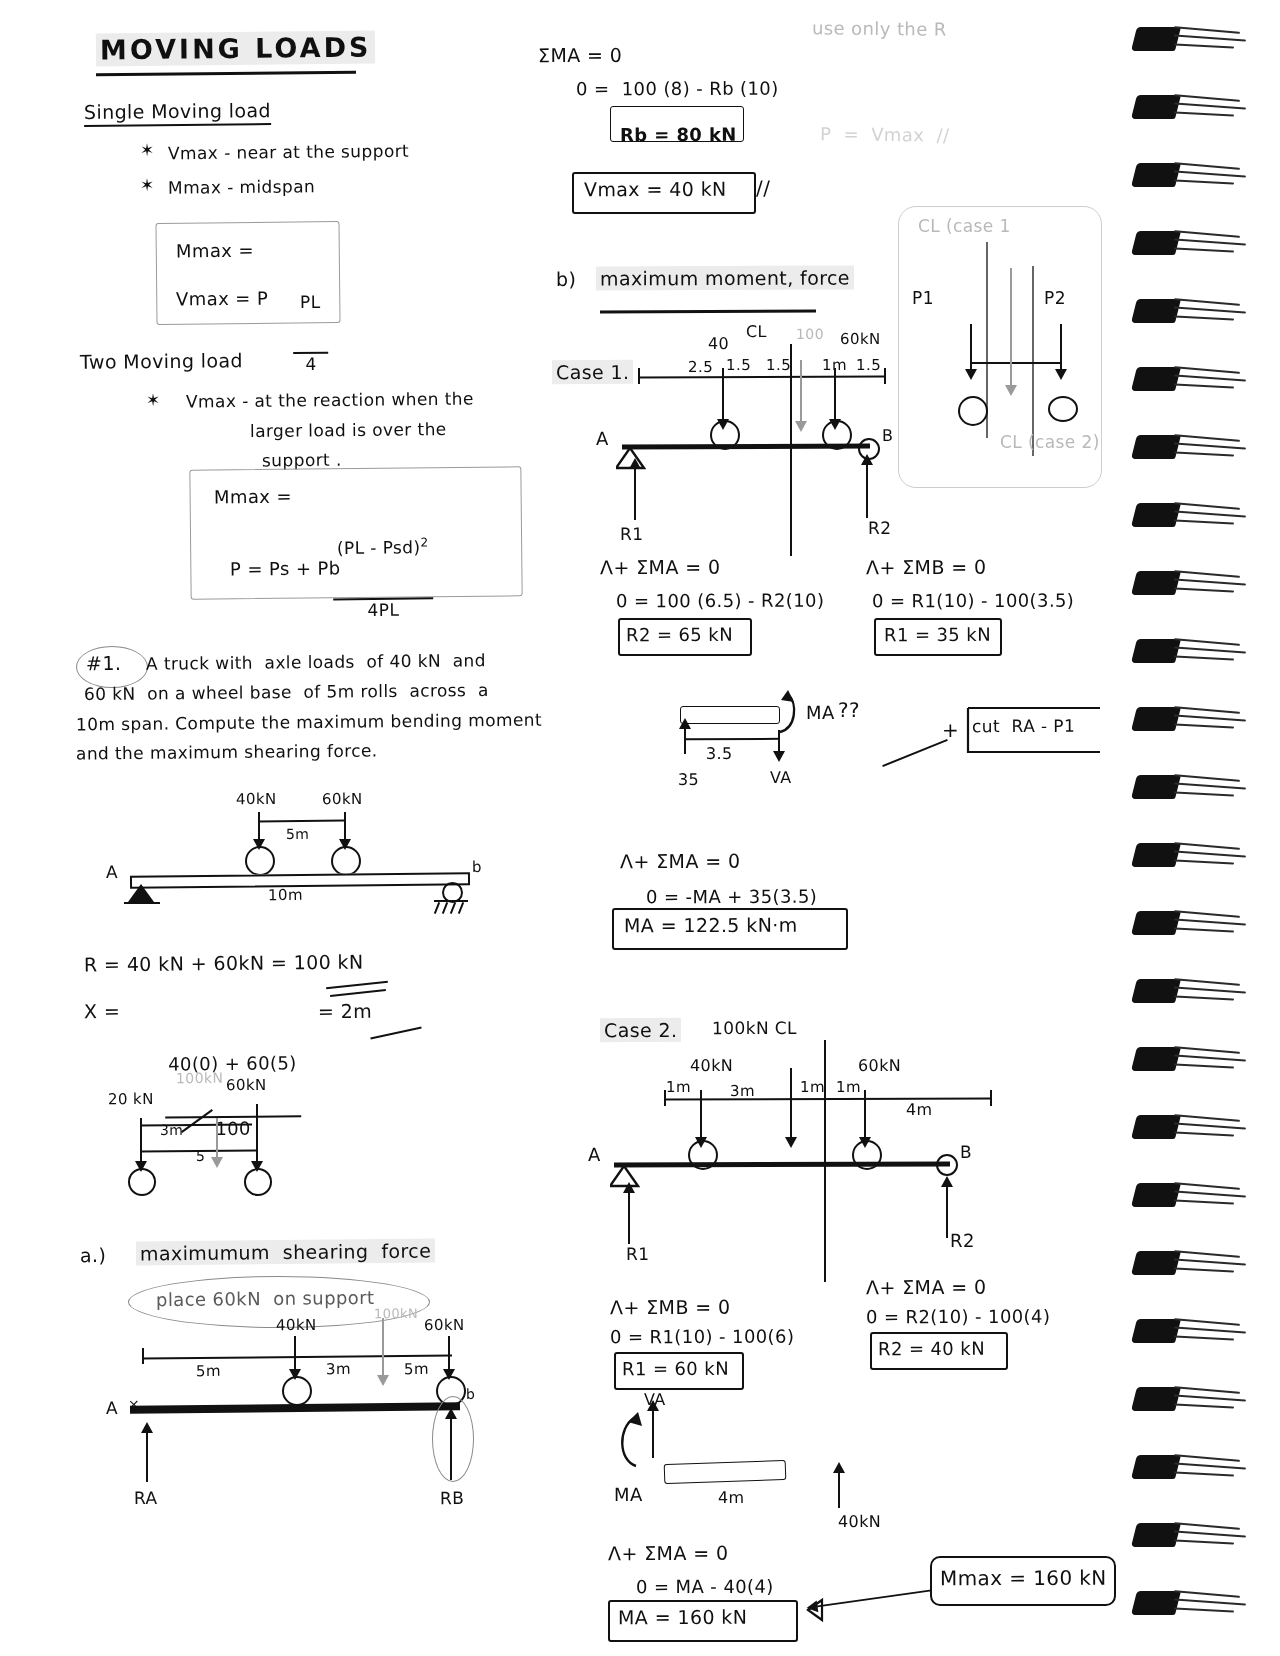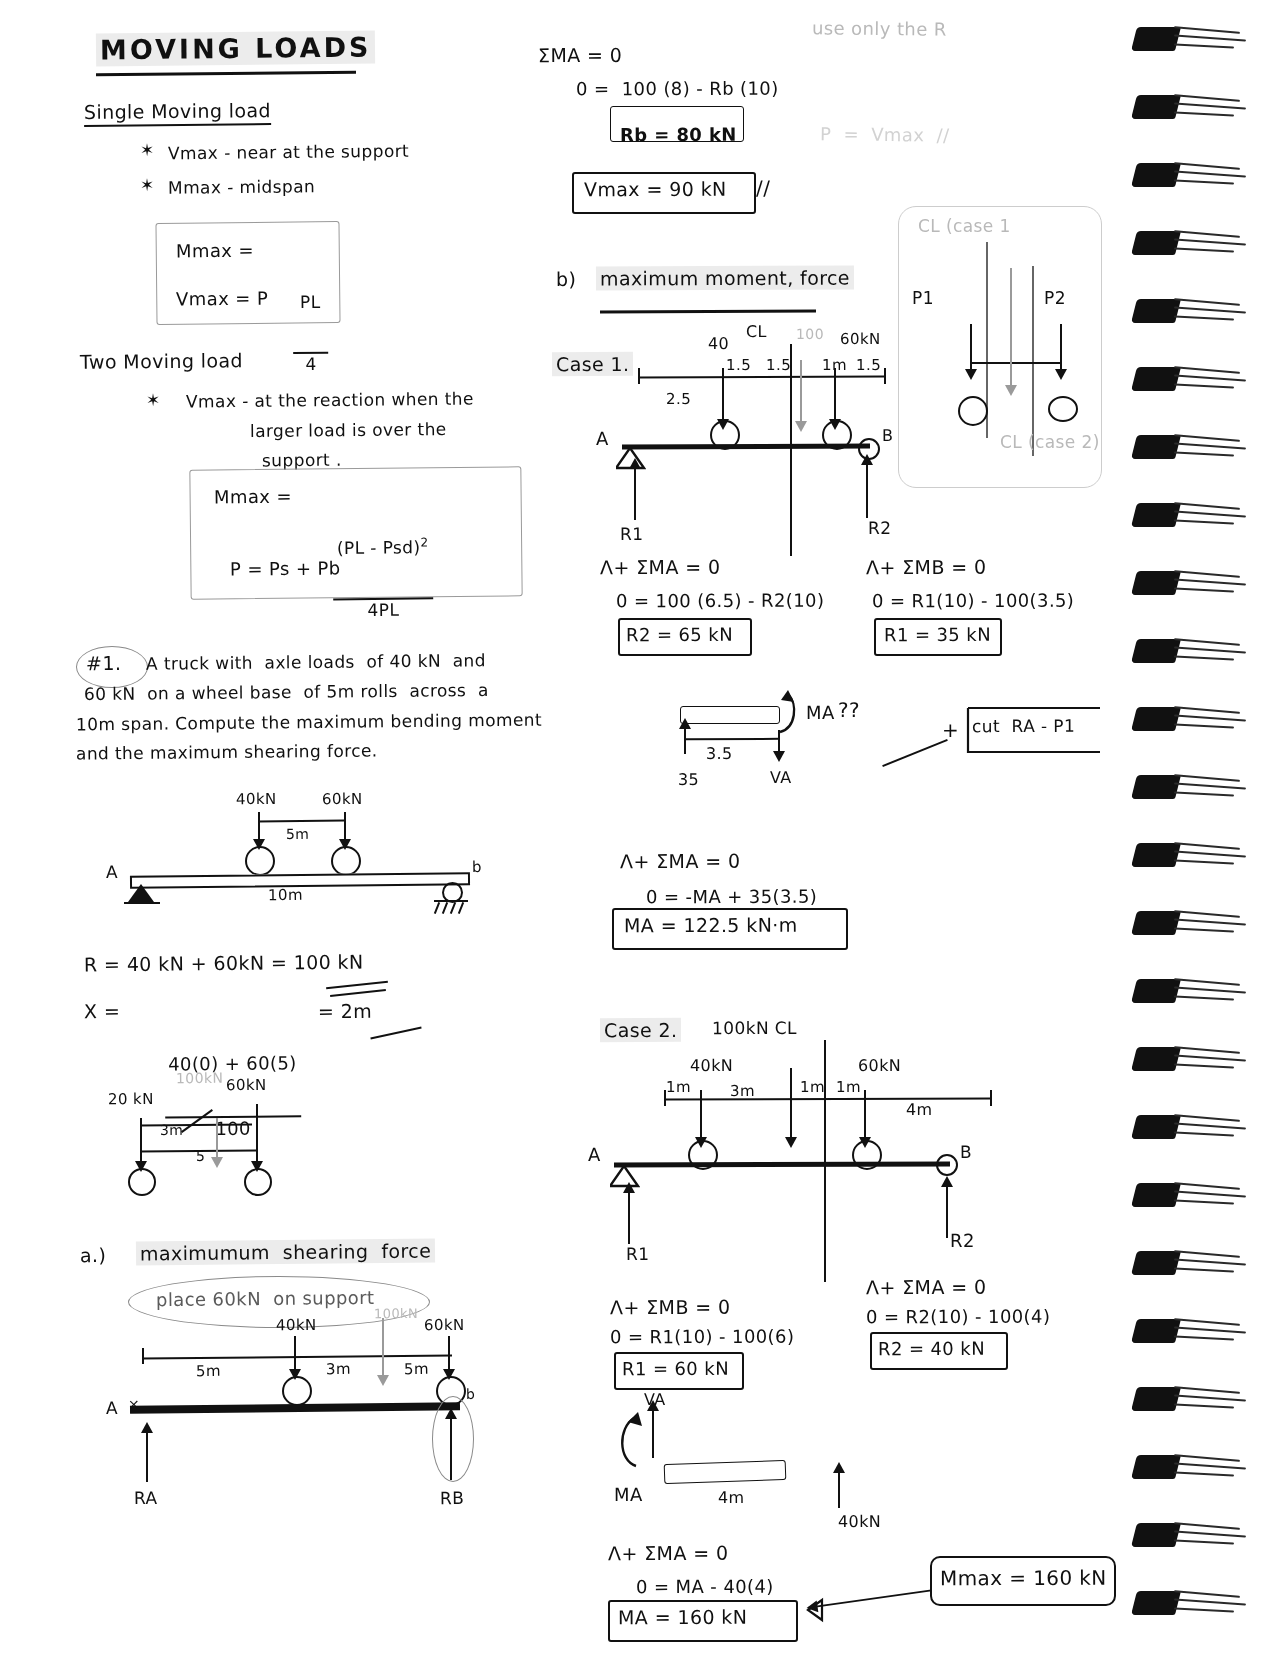--- a/index.html
+++ b/index.html
@@ -394,21 +394,21 @@
   <div class="arrowU" style="left:146px;top:1432px;height:50px;"></div>
   <div class="arrowU" style="left:450px;top:1418px;height:62px;"></div>
   <div class="hw sz17 s2" style="left:134px;top:1488px;">RA</div>
   <div class="hw sz17 s2" style="left:440px;top:1488px;">RB</div>
 
   <div class="hw sz19 s0" style="left:538px;top:44px;">ΣMA = 0</div>
   <div class="hw sz18 s0" style="left:576px;top:78px;">0 =  100 (8) - Rb (10)</div>
   <div class="hbox thin" style="left:610px;top:106px;width:132px;height:34px;"></div>
   <div class="hw sz18 s0" style="left:620px;top:124px;font-weight:bold;">Rb = 80 kN</div>
   <div class="hbox" style="left:572px;top:172px;width:180px;height:38px;"></div>
-  <div class="hw sz19 s0" style="left:584px;top:178px;">Vmax = 90 kN</div>
+  <div class="hw sz19 s0" style="left:584px;top:178px;">Vmax = 40 kN</div>
   <div class="hw sz20 s0" style="left:756px;top:176px;">//</div>
 
   <div class="hw sz18 faint s3" style="left:812px;top:18px;">use only the R</div>
   <div class="hw sz18 vfaint s3" style="left:820px;top:124px;">P  =  Vmax  //</div>
 
   <div class="hbox soft" style="left:898px;top:206px;width:202px;height:280px;border-color:#cdcdcd;border-radius:18px;"></div>
   <div class="hw sz17 faint" style="left:918px;top:216px;">CL (case 1</div>
   <div class="vthin" style="left:986px;top:242px;height:196px;"></div>
   <div class="vthin" style="left:1032px;top:266px;height:190px;"></div>
   <div class="hw sz17" style="left:912px;top:288px;">P1</div>
@@ -418,22 +418,22 @@
   <div class="arrowD" style="left:1060px;top:324px;height:54px;"></div>
   <div class="arrowD light" style="left:1010px;top:268px;height:126px;"></div>
   <div class="circ" style="left:958px;top:396px;width:26px;height:26px;"></div>
   <div class="circ" style="left:1048px;top:396px;width:26px;height:22px;"></div>
   <div class="hw sz17 faint" style="left:1000px;top:432px;">CL (case 2)</div>
 
   <div class="hw sz19 s0" style="left:556px;top:268px;">b)</div>
   <div class="hw sz19 s0 hl" style="left:596px;top:266px;">maximum moment, force</div>
   <div class="divider s0" style="left:600px;top:310px;width:216px;"></div>
 
-  <div class="hw sz19 s0 hl" style="left:552px;top:352px;">Case 1.</div>
-  <div class="hw sz15 s0" style="left:666px;top:358px;margin-top:32px;">2.5</div>
+  <div class="hw sz19 s0 hl" style="left:552px;top:360px;">Case 1.</div>
+  <div class="hw sz15 s0" style="left:688px;top:358px;">2.5</div>
   <div class="hw sz15 s0" style="left:726px;top:356px;">1.5</div>
   <div class="hw sz15 s0" style="left:766px;top:356px;">1.5</div>
   <div class="hw sz15 s0" style="left:822px;top:356px;">1m</div>
   <div class="hw sz15 s0" style="left:856px;top:356px;">1.5</div>
   <div class="hw sz16 s0" style="left:746px;top:322px;">CL</div>
   <div class="hw sz16 s0" style="left:708px;top:334px;">40</div>
   <div class="hw sz14 s0 faint" style="left:796px;top:326px;">100</div>
   <div class="hw sz15 s0" style="left:840px;top:330px;">60kN</div>
 
   <div class="thinline s0" style="left:638px;top:376px;width:246px;"></div>

